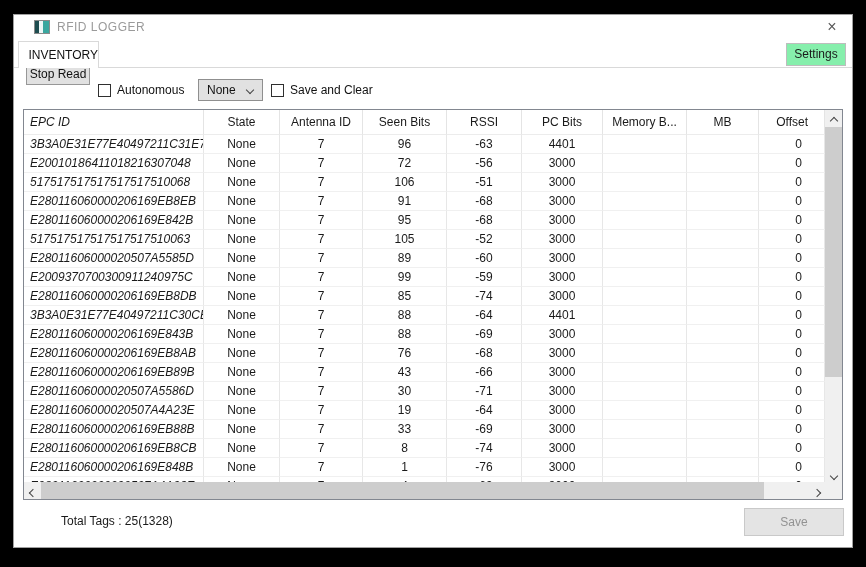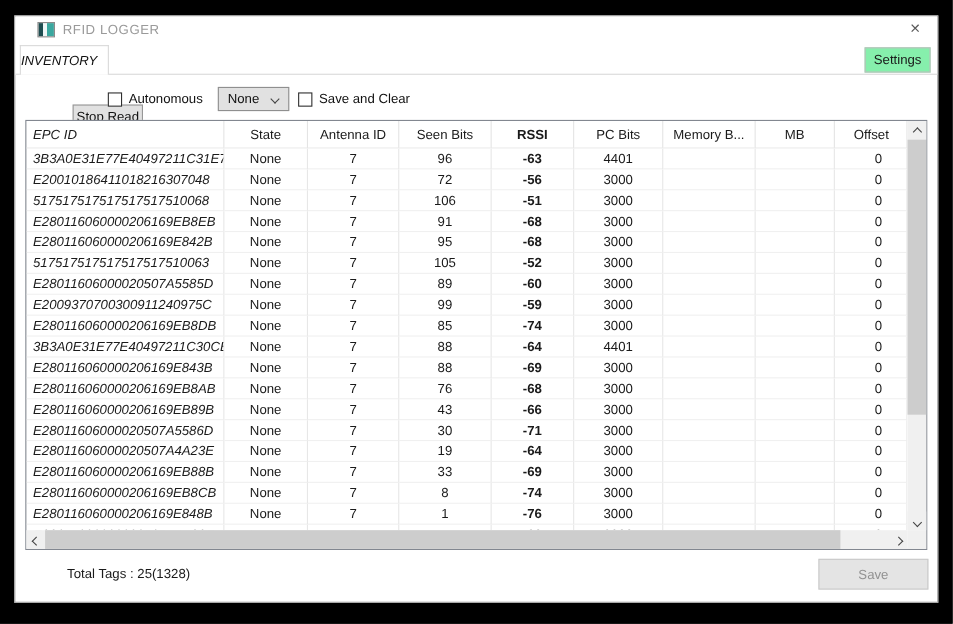--- a/index.html
+++ b/index.html
@@ -10,27 +10,27 @@
   
   .titlebar{position:absolute;left:0;top:0;right:0;height:26px;background:#fff;}
   .app-icon{position:absolute;left:20px;top:5px;width:16px;height:14px;border:1px solid #8a8a8a;
     background:linear-gradient(90deg,#1e4d50 0 32%,#eef7f7 32% 58%,#3aa79f 58% 100%);}
   .title-text{position:absolute;left:43px;top:5px;font-size:12px;color:#9a9a9a;letter-spacing:.5px;}
   .close-btn{position:absolute;right:4px;top:0;width:32px;height:26px;text-align:center;
     line-height:24px;font-size:16px;color:#5a5a5a;cursor:default;}
   
   .tabstrip{position:absolute;left:0;top:26px;right:0;height:27px;border-bottom:1px solid #d9d9d9;background:#fff;}
   .tab-active{position:absolute;left:4px;top:0;width:81px;height:27px;background:#fff;
-    border:1px solid #d9d9d9;border-bottom:none;text-align:left;line-height:26px;font-size:12px;color:#111;z-index:2;font-style:italic;}
+    border:1px solid #d9d9d9;border-bottom:none;text-align:right;line-height:26px;font-size:12px;color:#111;z-index:2;}
   .settings-btn{position:absolute;right:6px;top:2px;width:60px;height:23px;background:#86efac;
     border:1px solid #bdbdbd;text-align:center;line-height:21px;font-size:12px;color:#1a1a1a;}
   
   .btn{position:absolute;background:#e1e1e1;border:1px solid #979797;font-size:12px;color:#111;
     text-align:center;}
-  .stop-btn{left:12px;top:80px;width:64px;height:22px;line-height:20px;margin-left:40px;}
+  .stop-btn{left:12px;top:48px;width:64px;height:22px;line-height:20px;}
   .checkbox{display:inline-block;width:13px;height:13px;border:1px solid #2f2f2f;background:#fff;
     vertical-align:middle;margin-right:6px;}
   .chk-wrap{position:absolute;top:68px;font-size:12px;color:#111;height:16px;line-height:14px;}
   .chk-auto{left:84px;}
   .chk-save{left:257px;}
   .combo{position:absolute;left:184px;top:64px;width:65px;height:22px;background:#e1e1e1;
     border:1px solid #8f8f8f;font-size:12px;color:#111;line-height:20px;padding-left:8px;}
   .chev{display:inline-block;width:6px;height:6px;border-right:1.4px solid #444;border-bottom:1.4px solid #444;}
   .chev-down{transform:rotate(45deg);}
   .chev-up{transform:rotate(225deg);}
@@ -41,21 +41,21 @@
   .grid{position:absolute;left:9px;top:94px;width:820px;height:391px;border:1px solid #828790;background:#fff;}
   .grid-content{position:absolute;left:0;top:0;width:801px;bottom:17px;overflow:hidden;}
   .hrow{display:flex;height:25px;}
   .hcell{height:25px;line-height:24px;font-size:12px;color:#1a1a1a;text-align:center;
     border-right:1px solid #e4e4e4;border-bottom:1px solid #ececec;overflow:hidden;white-space:nowrap;}
   .rows{position:absolute;left:0;top:25px;right:0;bottom:0;overflow:hidden;}
   .trow{display:flex;height:19px;}
   .cell{height:19px;line-height:18px;font-size:12px;color:#1a1a1a;text-align:center;
     border-right:1px solid #e7e7e7;border-bottom:1px solid #f0f0f0;overflow:hidden;white-space:nowrap;}
   .c0{width:180px;text-align:left;padding-left:6px;font-style:italic;}
-  .c1{width:76px;}.c2{width:83px;}.c3{width:84px;}.c4{width:75px;font-weight:bold;}.c5{width:81px;}
+  .c1{width:76px;}.c2{width:83px;}.c3{width:84px;}.c4{width:75px;}.c5{width:81px;}
   .c6{width:84px;}.c7{width:72px;}
   .c8{width:66px;text-align:right;padding-right:22px;}
   .hcell.c8{padding-right:16px;}
   
   .vscroll{position:absolute;right:0;top:0;width:17px;bottom:17px;background:#f0f0f0;}
   .vscroll .arrow{position:absolute;left:0;width:17px;height:17px;background:#f0f0f0;text-align:center;}
   .vscroll .arrow .chev{margin-top:6px;}
   .v-up{top:0;}
   .v-down{bottom:0;}
   .vthumb{position:absolute;left:0;top:17px;width:17px;height:250px;background:#cdcdcd;}

